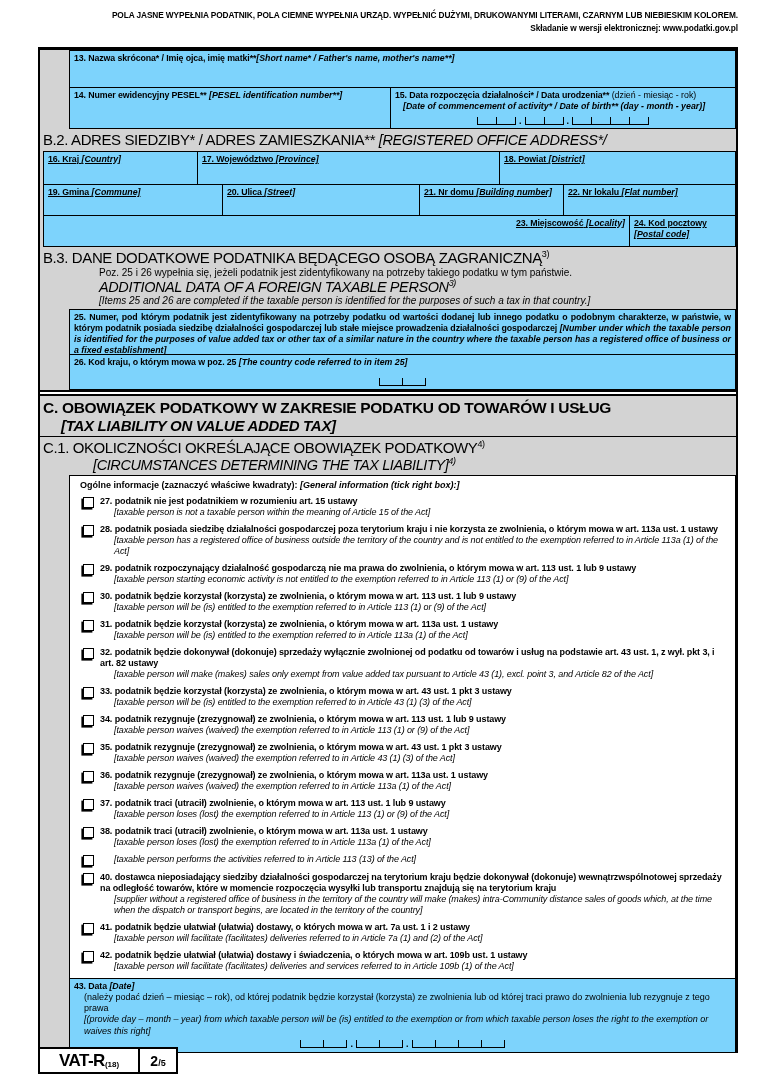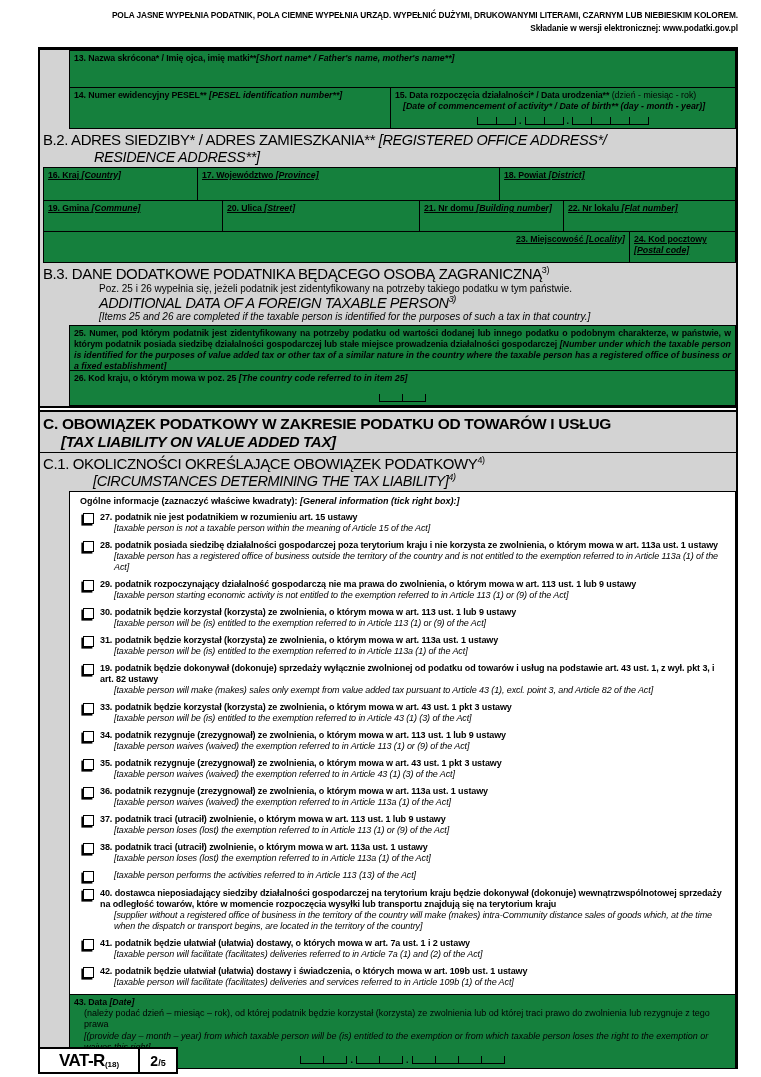--- a/index.html
+++ b/index.html
@@ -7,21 +7,21 @@
   .page{position:relative;width:761px;height:1077px;background:#fff;overflow:hidden;}
 
   .topnote{position:absolute;top:9px;right:23px;text-align:right;font-size:8.3px;font-weight:bold;line-height:1.55;letter-spacing:-0.1px;}
 
   .form{position:absolute;left:38px;top:47px;width:700px;box-sizing:border-box;
         background:#d3d3d3;border-left:2px solid #000;border-right:2px solid #000;border-top:3px solid #000;}
 
   .row{display:flex;align-items:stretch;}
   .ind30{padding-left:29px;}
   .ind17{padding-left:3px;text-decoration:underline;}
-  .box{background:#15803d;border:1px solid #000;box-sizing:border-box;padding:2px 4px;position:relative;}
+  .box{background:#7dd3fc;border:1px solid #000;box-sizing:border-box;padding:2px 4px;position:relative;}
   .box + .box{margin-left:-1px;}
   .row + .row{margin-top:-1px;}
   .grow{flex:1;}
   .lbl{font-size:8.8px;line-height:1.25;}
   .lbl b{letter-spacing:-0.1px;}
   .lbl i{font-weight:bold;}
   .hint{font-weight:normal;}
   .just{text-align:justify;}
 
   .sec{padding:3px 6px 2px 3px;}
@@ -110,21 +110,20 @@
               <span class="cell"></span>
               <span class="cell"></span>
               <span class="cell"></span>
             </span>
         </div>
       </div>
     </div>
 
     <div class="sec">
       <div class="t-pl"><span>B.2. ADRES SIEDZIBY* / ADRES ZAMIESZKANIA**</span> <i class="t-en">[REGISTERED OFFICE ADDRESS*/</i></div>
-      <div class="t-en indent-b2">RESIDENCE ADDRESS**]</div>
     </div>
 
     <div class="row ind17 h34">
       <div class="box" style="width:155px;">
         <div class="lbl"><b>16. Kraj</b> <i>[Country]</i></div>
       </div>
       <div class="box" style="width:303px;">
         <div class="lbl"><b>17. Województwo</b> <i>[Province]</i></div>
       </div>
       <div class="box grow">
@@ -225,21 +224,21 @@
         <div class="item">
           <span class="cb"></span>
           <div class="itxt">
             <div class="ipl"><span class="inum">31.</span> <span>podatnik będzie korzystał (korzysta) ze zwolnienia, o którym mowa w art. 113a ust. 1 ustawy</span></div>
             <div class="ien">[taxable person will be (is) entitled to the exemption referred to in Article 113a (1) of the Act]</div>
           </div>
         </div>
         <div class="item">
           <span class="cb"></span>
           <div class="itxt">
-            <div class="ipl"><span class="inum">19.</span> <span>podatnik będzie dokonywał (dokonuje) sprzedaży wyłącznie zwolnionej od podatku od towarów i usług na podstawie art. 43 ust. 1, z wył. pkt 3, i art. 82 ustawy</span></div>
+            <div class="ipl"><span class="inum">32.</span> <span>podatnik będzie dokonywał (dokonuje) sprzedaży wyłącznie zwolnionej od podatku od towarów i usług na podstawie art. 43 ust. 1, z wył. pkt 3, i art. 82 ustawy</span></div>
             <div class="ien">[taxable person will make (makes) sales only exempt from value added tax pursuant to Article 43 (1), excl. point 3, and Article 82 of the Act]</div>
           </div>
         </div>
         <div class="item">
           <span class="cb"></span>
           <div class="itxt">
             <div class="ipl"><span class="inum">33.</span> <span>podatnik będzie korzystał (korzysta) ze zwolnienia, o którym mowa w art. 43 ust. 1 pkt 3 ustawy</span></div>
             <div class="ien">[taxable person will be (is) entitled to the exemption referred to in Article 43 (1) (3) of the Act]</div>
           </div>
         </div>

